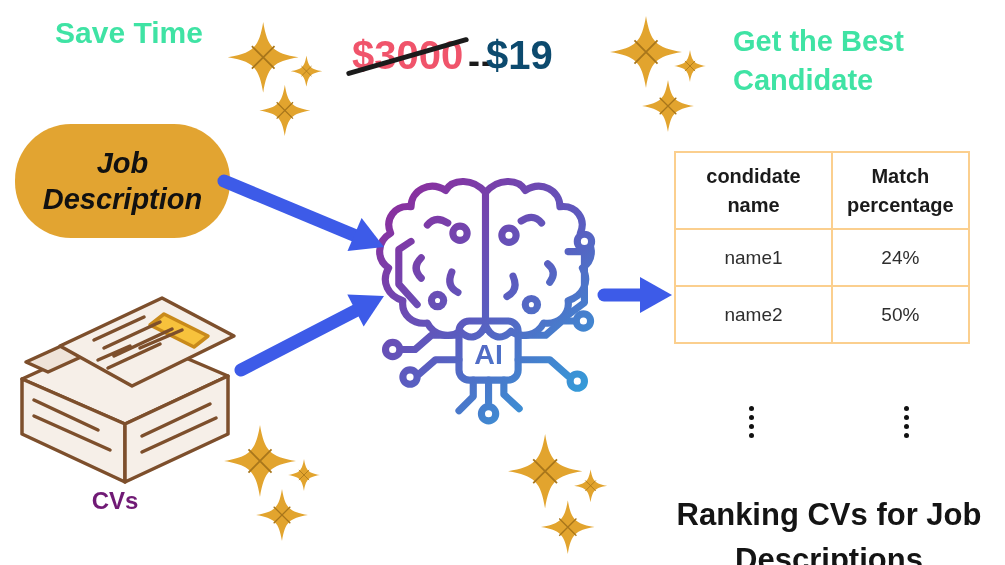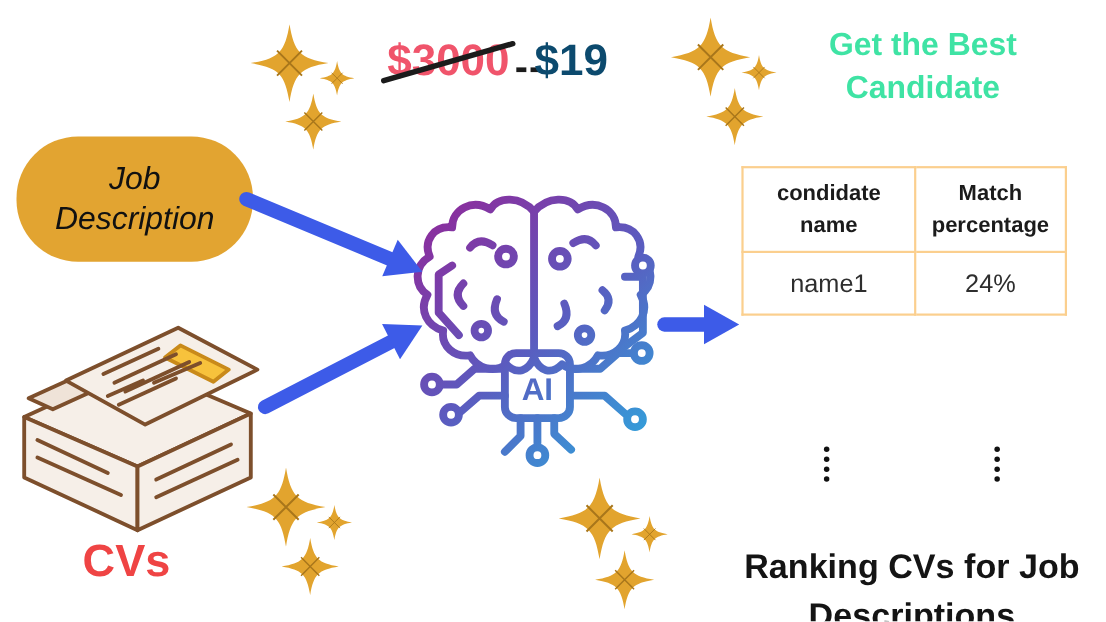--- a/index.html
+++ b/index.html
@@ -2,42 +2,42 @@
 <html><head>
 <meta charset="utf-8">
 <style>
   * { margin:0; padding:0; box-sizing:border-box; }
   body { background:#fff; font-family:"Liberation Sans", sans-serif; }
   .canvas { position:relative; width:1005px; height:565px; background:#ffffff; overflow:hidden; }
 
   .abs { position:absolute; }
 
   .save-time { left:55px; top:16px; font-size:30px; font-weight:800; color:#3FE3A4; }
-  .get-best  { left:733px; top:22px; width:212px; text-align:center; font-size:29px; font-weight:800;
+  .get-best  { left:733px; top:22px; width:212px; font-size:29px; font-weight:800;
                color:#3FE3A4; line-height:1.35; }
 
   .price-old { left:352px; top:33px; font-size:40px; font-weight:800; color:#F0546B; }
   .strike    { position:absolute; left:-8px; right:-8px; top:46%; height:5px; background:#1b1b1b;
                transform:rotate(-16deg); border-radius:3px; }
   .price-sep { left:468px; top:40px; font-size:36px; font-weight:800; color:#1b1b1b; letter-spacing:1px; }
   .price-new { left:486px; top:33px; font-size:40px; font-weight:800; color:#0c4a6e; }
 
   .job-blob  { left:15px; top:124px; width:215px; height:114px; background:#E2A431; border-radius:56px;
                display:flex; align-items:center; justify-content:center; text-align:center;
-               font-size:29px; font-weight:400; font-style:italic; color:#111; line-height:1.25;
+               font-size:29px; font-weight:700; font-style:italic; color:#111; line-height:1.25;
                padding:0 14px; }
 
-  .cvs-label { left:60px; top:487px; width:110px; text-align:center; font-size:41px; font-weight:800; color:#ef4444; }
+  .cvs-label { left:60px; top:487px; width:110px; text-align:center; font-size:24px; font-weight:800; color:#701a75; }
 
   .table-wrap { left:674px; top:151px; }
   table.rank { border-collapse:collapse; table-layout:fixed; background:#fff;padding-left:32px; }
   table.rank td, table.rank th { border:2px solid #FBCF8E; text-align:center; vertical-align:middle; }
   table.rank th { width:157px; height:77px; font-size:20px; font-weight:700; color:#1b1b1b; line-height:1.45; padding:0 14px; }
   table.rank th.c2 { width:132px; }
-  table.rank td { height:57px; font-size:23px; color:#2e2e2e; font-weight:400; }
+  table.rank td { height:57px; font-size:19px; color:#2e2e2e; font-weight:400; }
 
   .dots { display:flex; flex-direction:column; align-items:center; gap:4px; }
   .dots i { width:5px; height:5px; border-radius:50%; background:#111; }
   .dots-1 { left:749px; top:406px; }
   .dots-2 { left:904px; top:406px; }
 
   .ranking-title { left:670px; top:452px; width:318px; text-align:center; font-size:31px; font-weight:800;
                    color:#141414; line-height:1.45;margin-top:41px; }
 
   svg { display:block; }
@@ -55,20 +55,21 @@
         <path d="M-16,-16 L16,16 M-16,16 L16,-16" stroke="#A8761B" stroke-width="2.5" fill="none"></path>
       </symbol>
       <symbol id="sparkle3" viewBox="0 0 100 120">
         <use href="#star" x="2" y="2" width="72" height="72"></use>
         <use href="#star" x="66" y="36" width="32" height="32"></use>
         <use href="#star" x="34" y="66" width="52" height="52"></use>
       </symbol>
     </defs>
   </svg>
 
+  <div class="abs save-time">Save Time</div>
   <div class="abs get-best">Get the Best Candidate</div>
 
   <div class="abs price-old">
     <span>$3000</span>
     <span class="strike"></span>
   </div>
   <div class="abs price-sep">--</div>
   <div class="abs price-new">$19</div>
 
   <svg class="abs" style="left:225px;top:20px" width="100" height="118">
@@ -178,20 +179,24 @@
     <table class="rank">
       <tbody>
           <tr>
         <th>condidate name</th>
         <th class="c2">Match percentage</th>
       </tr>
       <tr>
         <td>name1</td>
         <td>24%</td>
       </tr>
+      <tr>
+        <td>name2</td>
+        <td>50%</td>
+      </tr>
     </tbody>
       </table>
   </div>
 
   <div class="abs dots dots-1">
       <i></i>
       <i></i>
       <i></i>
       <i></i>
     </div>

